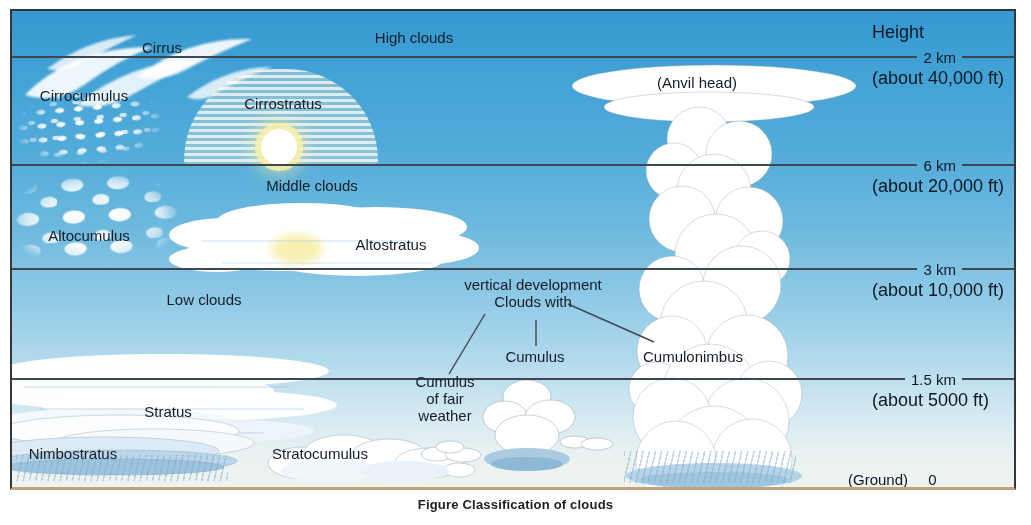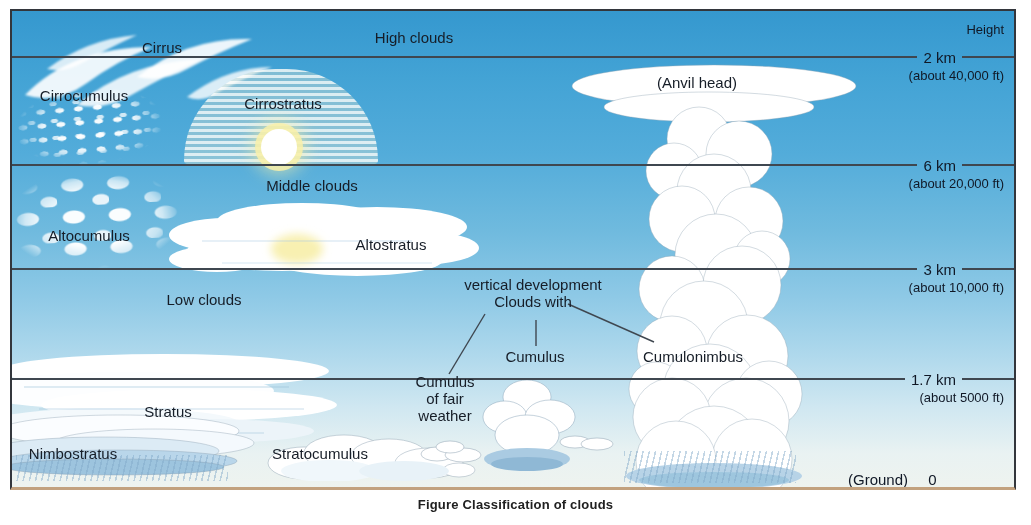--- a/index.html
+++ b/index.html
@@ -7,22 +7,22 @@
        font-family:"Liberation Sans",sans-serif;}
   #fig{position:absolute;left:10px;top:9px;width:1002px;height:476px;overflow:hidden;
        border:2px solid #33363c;border-bottom:3px solid #c2a17e;
        background:linear-gradient(180deg,#3598cf 0%,#43a3d5 14%,#53acda 30%,#6fbade 46%,
                   #8ec9e6 60%,#aed8ec 72%,#cfe7f1 83%,#e9f2f2 93%,#eef3ef 100%);}
   .lvl-row{position:absolute;left:0;right:0;height:16px;display:flex;align-items:center;z-index:4;}
   .seg{height:1.5px;background:#3f4750;}
   .seg.l{flex:1;}
   .seg.r{width:52px;}
   .lvl-km{margin:0 6px;font-size:15px;color:#101826;white-space:nowrap;}
-  .ft-label,.height-title{position:absolute;left:860px;width:132px;text-align:right;
-       font-size:13px;color:#101826;z-index:6;white-space:nowrap;}
+  .ft-label,.height-title{position:absolute;left:860px;width:132px;text-align:left;
+       font-size:18px;color:#101826;z-index:6;white-space:nowrap;}
   .label{position:absolute;transform:translateX(-50%);font-size:15px;color:#161d27;
        white-space:nowrap;z-index:6;}
   .label.center{text-align:center;line-height:17px;}
   .cloud{position:absolute;z-index:3;}
   .cloud.under{z-index:1;}
   .dome{position:absolute;left:172px;top:58px;width:194px;height:95px;z-index:3;
        border-radius:97px 97px 4px 4px;
        background:
          repeating-linear-gradient(180deg,rgba(255,255,255,.75) 0 3px,rgba(175,212,236,.30) 3px 6px),
          radial-gradient(closest-side at 50% 100%,#fefefa 55%,#f9f5d4 80%,#f0e8ac 94%,rgba(240,232,172,.25) 100%);}
@@ -80,21 +80,21 @@
     <span class="lvl-km">6 km</span>
     <span class="seg r"></span>
   </div>
   <div class="lvl-row" style="top:250px;">
     <span class="seg l"></span>
     <span class="lvl-km">3 km</span>
     <span class="seg r"></span>
   </div>
   <div class="lvl-row" style="top:360px;">
     <span class="seg l"></span>
-    <span class="lvl-km">1.7 km</span>
+    <span class="lvl-km">1.5 km</span>
     <span class="seg r"></span>
   </div>
 
   <div class="height-title" style="top:11px;">Height</div>
   <div class="ft-label" style="top:57px;">(about 40,000 ft)</div>
   <div class="ft-label" style="top:165px;">(about 20,000 ft)</div>
   <div class="ft-label" style="top:269px;">(about 10,000 ft)</div>
   <div class="ft-label" style="top:379px;">(about 5000 ft)</div>
 
   <svg class="cloud" style="left:5px;top:6px;" width="260" height="100" viewBox="0 0 260 100">

